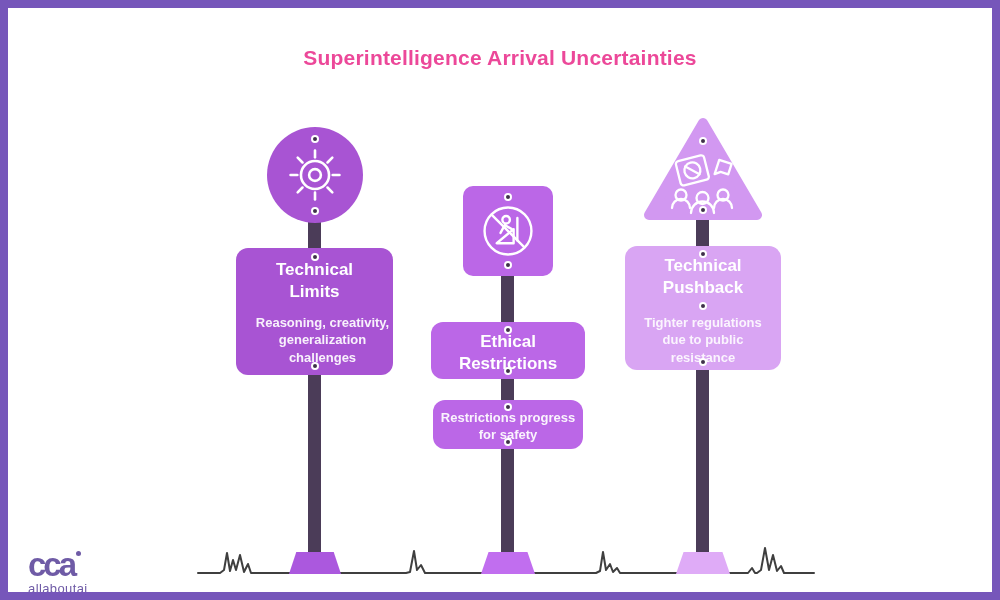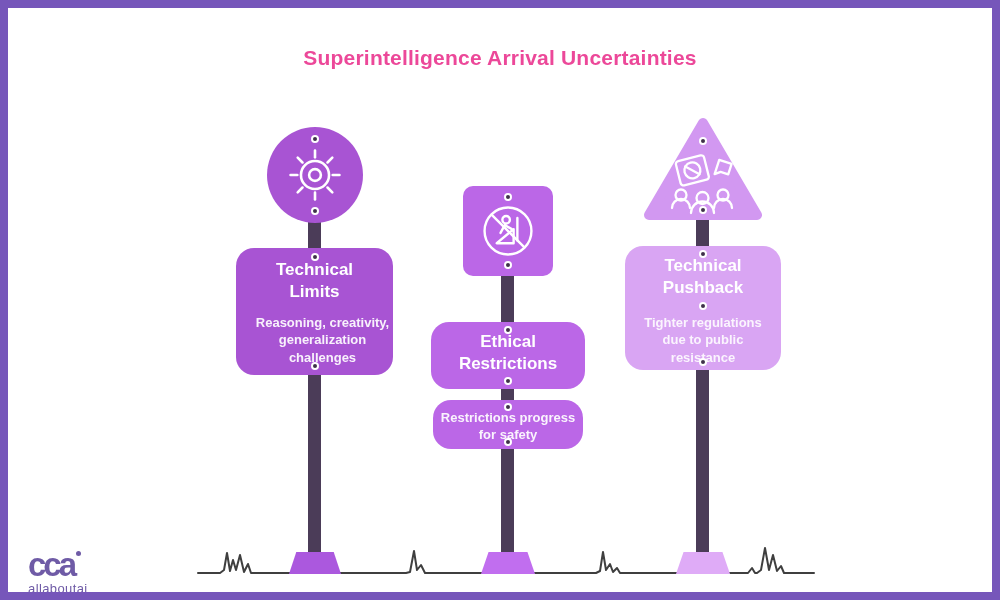--- a/index.html
+++ b/index.html
@@ -35,25 +35,25 @@
   .icon-circle{position:absolute;left:259px;top:119px;width:96px;height:96px;
     border-radius:50%;background:#a854d3;z-index:4;}
   .icon-square{position:absolute;left:455px;top:178px;width:90px;height:90px;
     border-radius:10px;background:#bb67e7;z-index:4;}
   .icon-triangle{position:absolute;left:633px;top:109px;width:124px;height:106px;z-index:4;}
   .glyph{position:absolute;}
   .glyph-sun{left:19px;top:19px;}
   .glyph-climb{left:15px;top:15px;}
   .glyph-protest{position:absolute;left:657px;top:146px;z-index:5;}
   
-  .board{position:absolute;z-index:4;border-radius:18px;
+  .board{position:absolute;z-index:4;border-radius:12px;
     display:flex;flex-direction:column;align-items:center;text-align:center;
     color:#ffffff;box-sizing:border-box;}
   .board-1{left:228px;top:240px;width:157px;height:127px;background:#a854d3;padding-top:11px;}
-  .board-2a{left:423px;top:314px;width:154px;height:67px;background:#bb67e7;padding-top:9px;}
+  .board-2a{left:423px;top:314px;width:154px;height:57px;background:#bb67e7;padding-top:9px;}
   .board-2b{left:425px;top:392px;width:150px;height:49px;background:#bb67e7;padding-top:9px;}
   .board-3{left:617px;top:238px;width:156px;height:124px;background:#d9a5f3;padding-top:9px;}
   .board-title{font-size:17px;font-weight:700;line-height:1.3;max-width:112px;}
   .board-body{font-size:13px;font-weight:600;line-height:1.33;max-width:140px;
     color:rgba(255,255,255,0.92);}
   .board-1 .board-body{margin-top:11px;margin-left:16px;}
   .board-3 .board-body{margin-top:15px;color:rgba(255,255,255,0.88);}
   
   .screw{position:absolute;width:4px;height:4px;border-radius:50%;
     background:#3f3049;border:2px solid #ffffff;z-index:6;}

